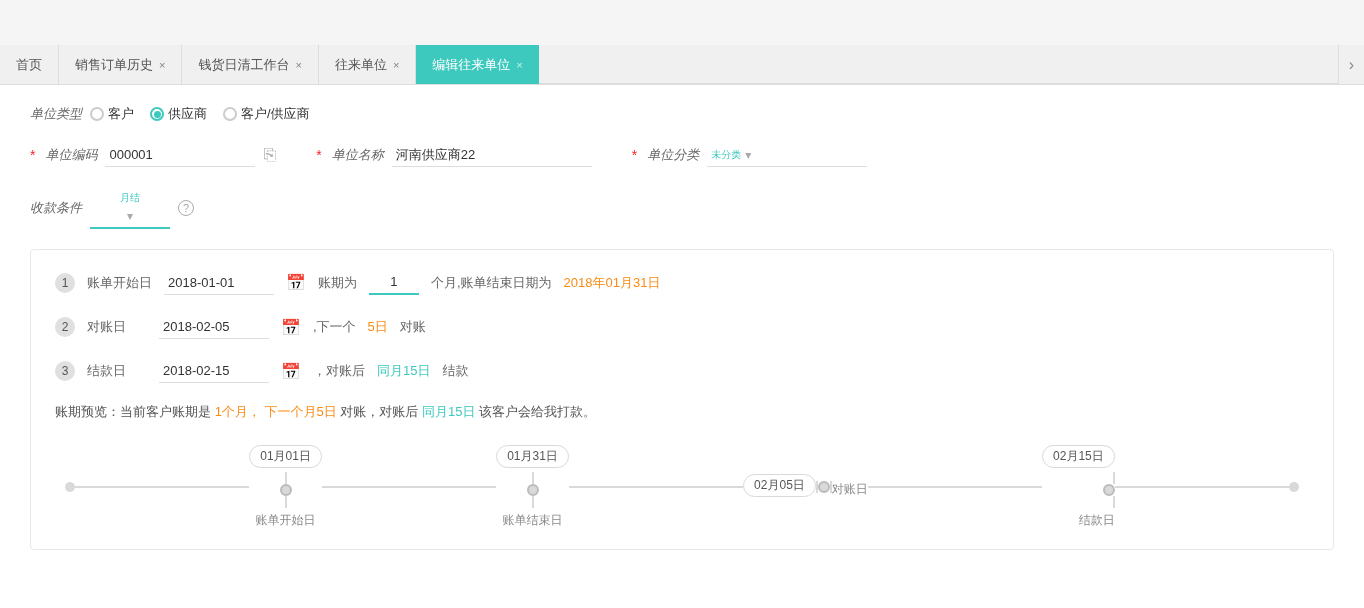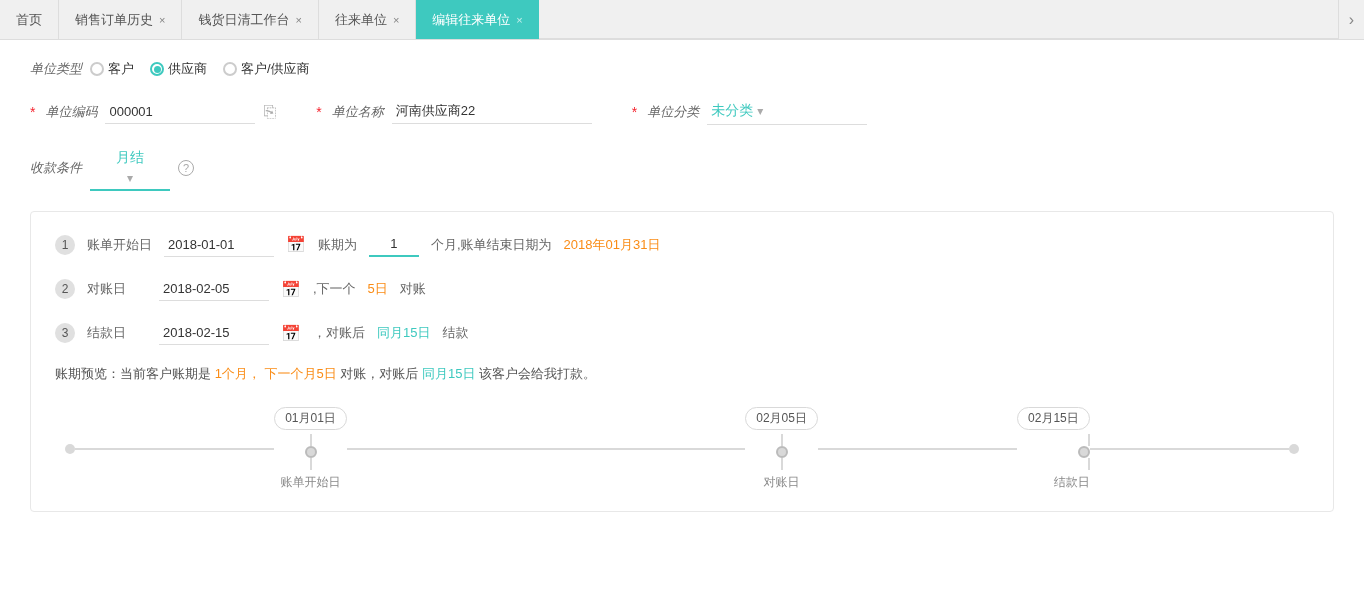--- a/index.html
+++ b/index.html
@@ -5,20 +5,21 @@
     * { box-sizing: border-box; margin: 0; padding: 0; }
     body { font-family: "Microsoft YaHei", "PingFang SC", sans-serif; font-size: 14px; background: #f5f5f5; color: #333; }
 
     
     .tab-bar {
       display: flex;
       align-items: stretch;
       background: #f0f0f0;
       border-bottom: 1px solid #ddd;
       height: 40px;
+      margin-top: 45px;
     }
     .tab {
       display: flex;
       align-items: center;
       padding: 0 16px;
       cursor: pointer;
       border-right: 1px solid #ddd;
       font-size: 13px;
       color: #555;
       white-space: nowrap;
@@ -122,21 +123,21 @@
     .select-wrapper {
       display: flex;
       align-items: center;
       border-bottom: 1px solid #ddd;
       padding: 4px 4px;
       min-width: 120px;
       cursor: pointer;
       gap: 4px;
     }
     .select-value {
-      font-size: 14px;
+      font-size: 10px;
       color: #3ec9bf;
       font-weight: 500;
     }
     .select-arrow { color: #aaa; font-size: 12px; }
 
     .calendar-icon { color: #3ec9bf; cursor: pointer; font-size: 16px; }
 
     .copy-icon { color: #aaa; cursor: pointer; font-size: 16px; }
 
     
@@ -385,22 +386,29 @@
         <div class="dot-end"></div>
         <div style="flex:1; height:2px; background:#d9d9d9;"></div>
         <div style="display:flex;flex-direction:column;align-items:center;gap:0;">
           <div class="node-label-box">01月01日</div>
           <div style="width:2px;height:12px;background:#d9d9d9;"></div>
           <div class="node-circle"></div>
           <div style="width:2px;height:12px;background:#d9d9d9;"></div>
           <div class="node-sub-label">账单开始日</div>
         </div>
         <div style="flex:1; height:2px; background:#d9d9d9;"></div>
+        <div style="display:flex;flex-direction:column;align-items:center;gap:0;">
+          <div class="node-label-box">01月31日</div>
+          <div style="width:2px;height:12px;background:#d9d9d9;"></div>
+          <div class="node-circle"></div>
+          <div style="width:2px;height:12px;background:#d9d9d9;"></div>
+          <div class="node-sub-label">账单结束日</div>
+        </div>
         <div style="flex:1; height:2px; background:#d9d9d9;"></div>
-        <div style="display:flex;flex-direction:column;align-items:center;gap:0;">
+        <div style="display:flex;flex-direction:row;align-items:center;gap:0;">
           <div class="node-label-box">02月05日</div>
           <div style="width:2px;height:12px;background:#d9d9d9;"></div>
           <div class="node-circle"></div>
           <div style="width:2px;height:12px;background:#d9d9d9;"></div>
           <div class="node-sub-label">对账日</div>
         </div>
         <div style="flex:1; height:2px; background:#d9d9d9;"></div>
         <div style="display:flex;flex-direction:column;align-items:flex-end;gap:0;">
           <div class="node-label-box">02月15日</div>
           <div style="width:2px;height:12px;background:#d9d9d9;"></div>

